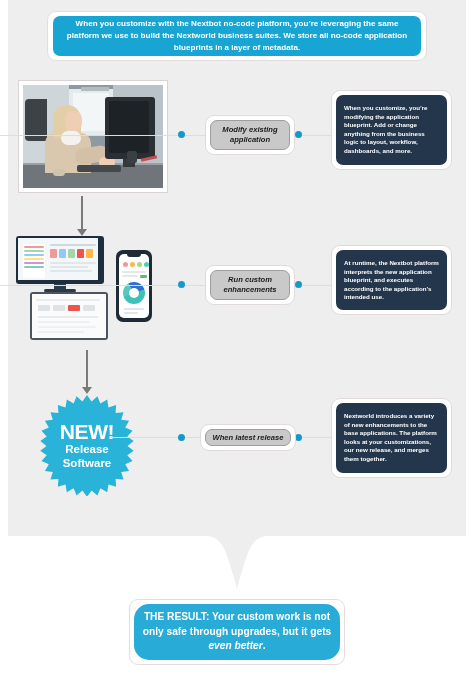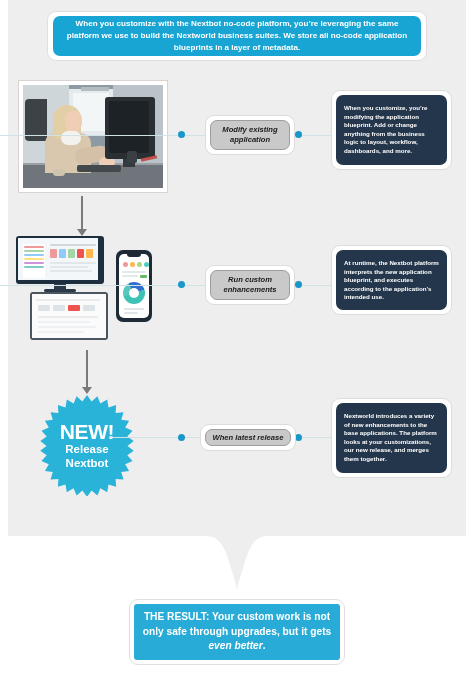--- a/index.html
+++ b/index.html
@@ -205,21 +205,21 @@
     background: #ffffff;
     border: 1px solid #e3dedd;
     border-radius: 9px;
     box-sizing: border-box;
   }
   #result-box {
     position: absolute;
     left: 134px; top: 604px;
     width: 206px; height: 56px;
     background: #29abd7;
-    border-radius: 3px;
+    border-radius: 15px;
     color: #ffffff;
     font-size: 10.2px;
     font-weight: bold;
     line-height: 14.4px;
     text-align: center;
     display: flex; align-items: center; justify-content: center;
     padding: 0 8px;
     box-sizing: border-box;
   }
   #result-box em { font-style: italic; }
@@ -331,21 +331,21 @@
   <div class="head"></div>
 </div>
 
 <div id="badge">
   <svg width="102" height="102" viewBox="0 0 102 102">
     <polygon fill="#29b3d9" points="51,1 55.6,7.4 61.4,2.2 64.4,9.5 71.2,5.6 72.5,13.4 80.1,11 79.6,18.9 87.5,18.2 85.2,25.8 93.1,26.8 89.2,33.6 96.5,36.7 91.3,42.6 97.7,47.1 91.5,51.9 97.7,56.7 91.3,61.2 96.5,67.1 89.2,70.2 93.1,77 85.2,78 87.5,85.6 79.6,84.9 80.1,92.8 72.5,90.4 71.2,98.2 64.4,94.3 61.4,101.6 55.6,96.4 51,102.8 46.4,96.4 40.6,101.6 37.6,94.3 30.8,98.2 29.5,90.4 21.9,92.8 22.4,84.9 14.5,85.6 16.8,78 8.9,77 12.8,70.2 5.5,67.1 10.7,61.2 4.3,56.7 10.5,51.9 4.3,47.1 10.7,42.6 5.5,36.7 12.8,33.6 8.9,26.8 16.8,25.8 14.5,18.2 22.4,18.9 21.9,11 29.5,13.4 30.8,5.6 37.6,9.5 40.6,2.2 46.4,7.4"></polygon>
   </svg>
   <div id="badge-text">
     <div id="badge-new">NEW!</div>
     <div id="badge-sub">Release</div>
-    <div id="badge-sub">Nextbot</div>
+    <div id="badge-sub">Software</div>
   </div>
 </div>
 
 <div class="rail" style="left:0px; top:135px; width:212px;"></div>
 <div class="rail-dot" style="left:178px; top:131px;"></div>
 <div class="rail" style="left:291px; top:135px; width:48px;"></div>
 <div class="rail-dot" style="left:295px; top:131px;"></div>
 
 <div class="rail" style="left:0px; top:285px; width:212px;"></div>
 <div class="rail-dot" style="left:178px; top:281px;"></div>

